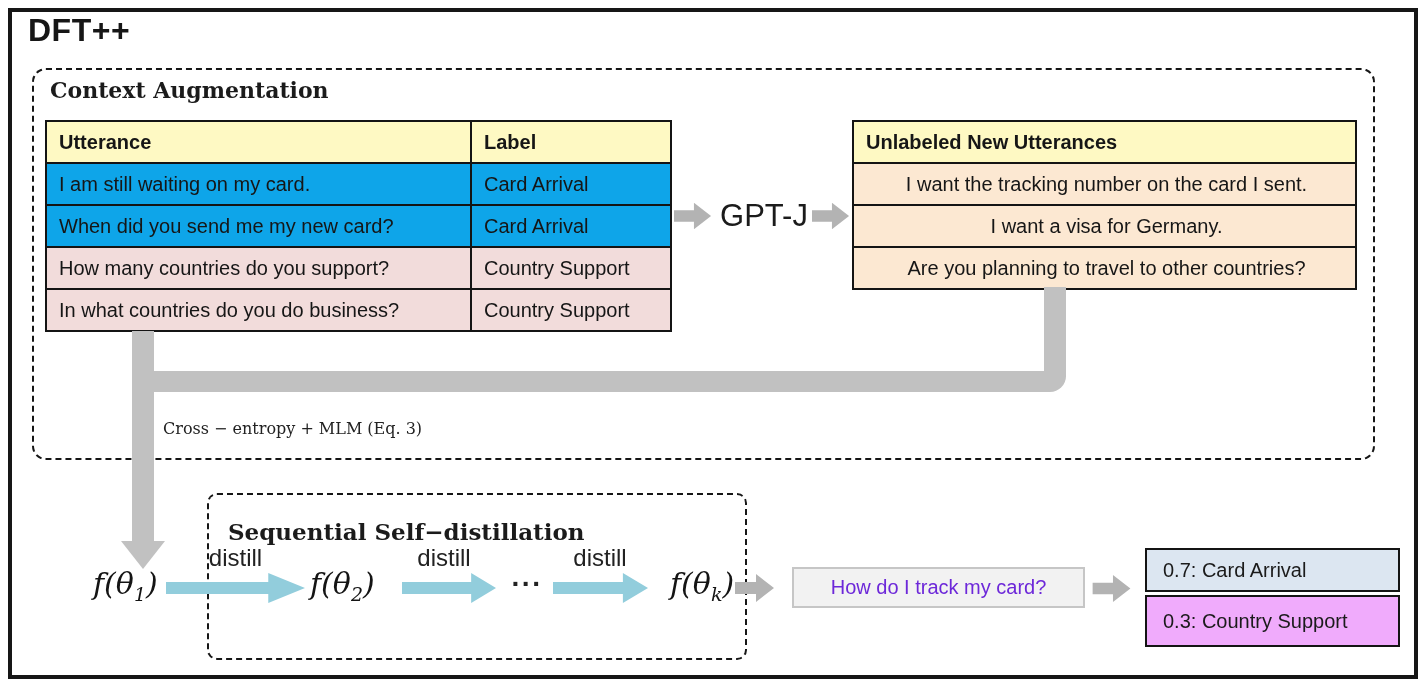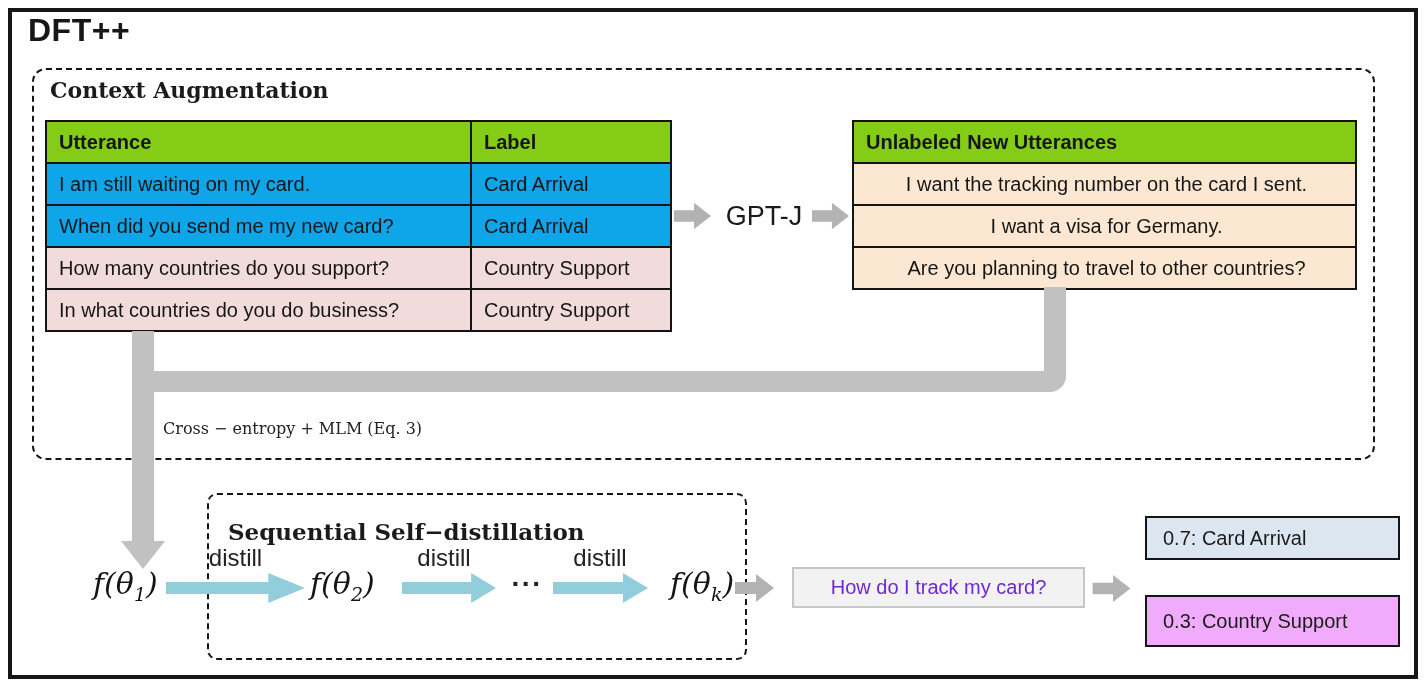--- a/index.html
+++ b/index.html
@@ -24,31 +24,31 @@
     font-family:"DejaVu Serif", serif; font-weight:bold; font-size:22px; color:#1b1b1b;
   }
   .ca-title { left:50px; top:77px; }
   .ssd-title { left:228px; top:501px; font-size:23px;margin-top:17px; }
 
   table { border-collapse:collapse; table-layout:fixed; }
   th, td {
     border:2px solid #141414; height:42px; padding:0 8px 0 12px;
     font-size:20px; text-align:left; overflow:hidden; white-space:nowrap;
   }
-  th { background:#84cc16; font-weight:bold; }
+  th { background:#fef9c3; font-weight:bold; }
   .labeled-table { left:45px; top:120px; }
   .labeled-table table { width:625px; }
   .unlabeled-table { left:852px; top:120px; }
   .unlabeled-table table { width:505px; }
   .row-card-arrival td { background:#0ea5e9; }
   .row-country-support td { background:#f2dcdb; }
   .row-unlabeled td { background:#fce8d2;text-align:center; }
 
   .gptj-label { left:716px; top:199px; width:96px; height:34px; line-height:34px;
-    text-align:center; font-size:27px; color:#1b1b1b; }
+    text-align:center; font-size:31px; color:#1b1b1b; }
 
   .conn { background:#c1c1c1; }
   .conn-vert-left  { left:132px; top:331px; width:22px; height:212px; }
   .conn-horiz      { left:132px; top:371px; width:934px; height:21px; border-bottom-right-radius:16px; }
   .conn-vert-right { left:1044px; top:287px; width:22px; height:90px; }
   .conn-arrowhead {
     left:121px; top:541px; width:0; height:0; background:transparent;
     border-left:22px solid transparent; border-right:22px solid transparent;
     border-top:28px solid #c1c1c1;
   }
@@ -72,21 +72,21 @@
 
   .query-box {
     left:792px; top:567px; width:293px; height:41px;
     background:#f2f2f2; border:2px solid #c6c6c6;
     line-height:37px; text-align:center; font-size:20px; color:#6d28d9;
   }
   .pred-box {
     left:1145px; width:255px; border:2.5px solid #141414;
     font-size:20px; color:#1b1b1b; padding-left:16px; display:flex; align-items:center;
   }
-  .pred-card-arrival { top:516px; height:44px; background:#dce6f1; }
+  .pred-card-arrival { top:548px; height:44px; background:#dce6f1; }
   .pred-country-support { top:595px; height:52px; background:#f0abfc; }
 
   svg { display:block; }
 </style>
 </head>
 <body>
 
 <div class="canvas">
 
   <div class="abs outer-frame"></div>

